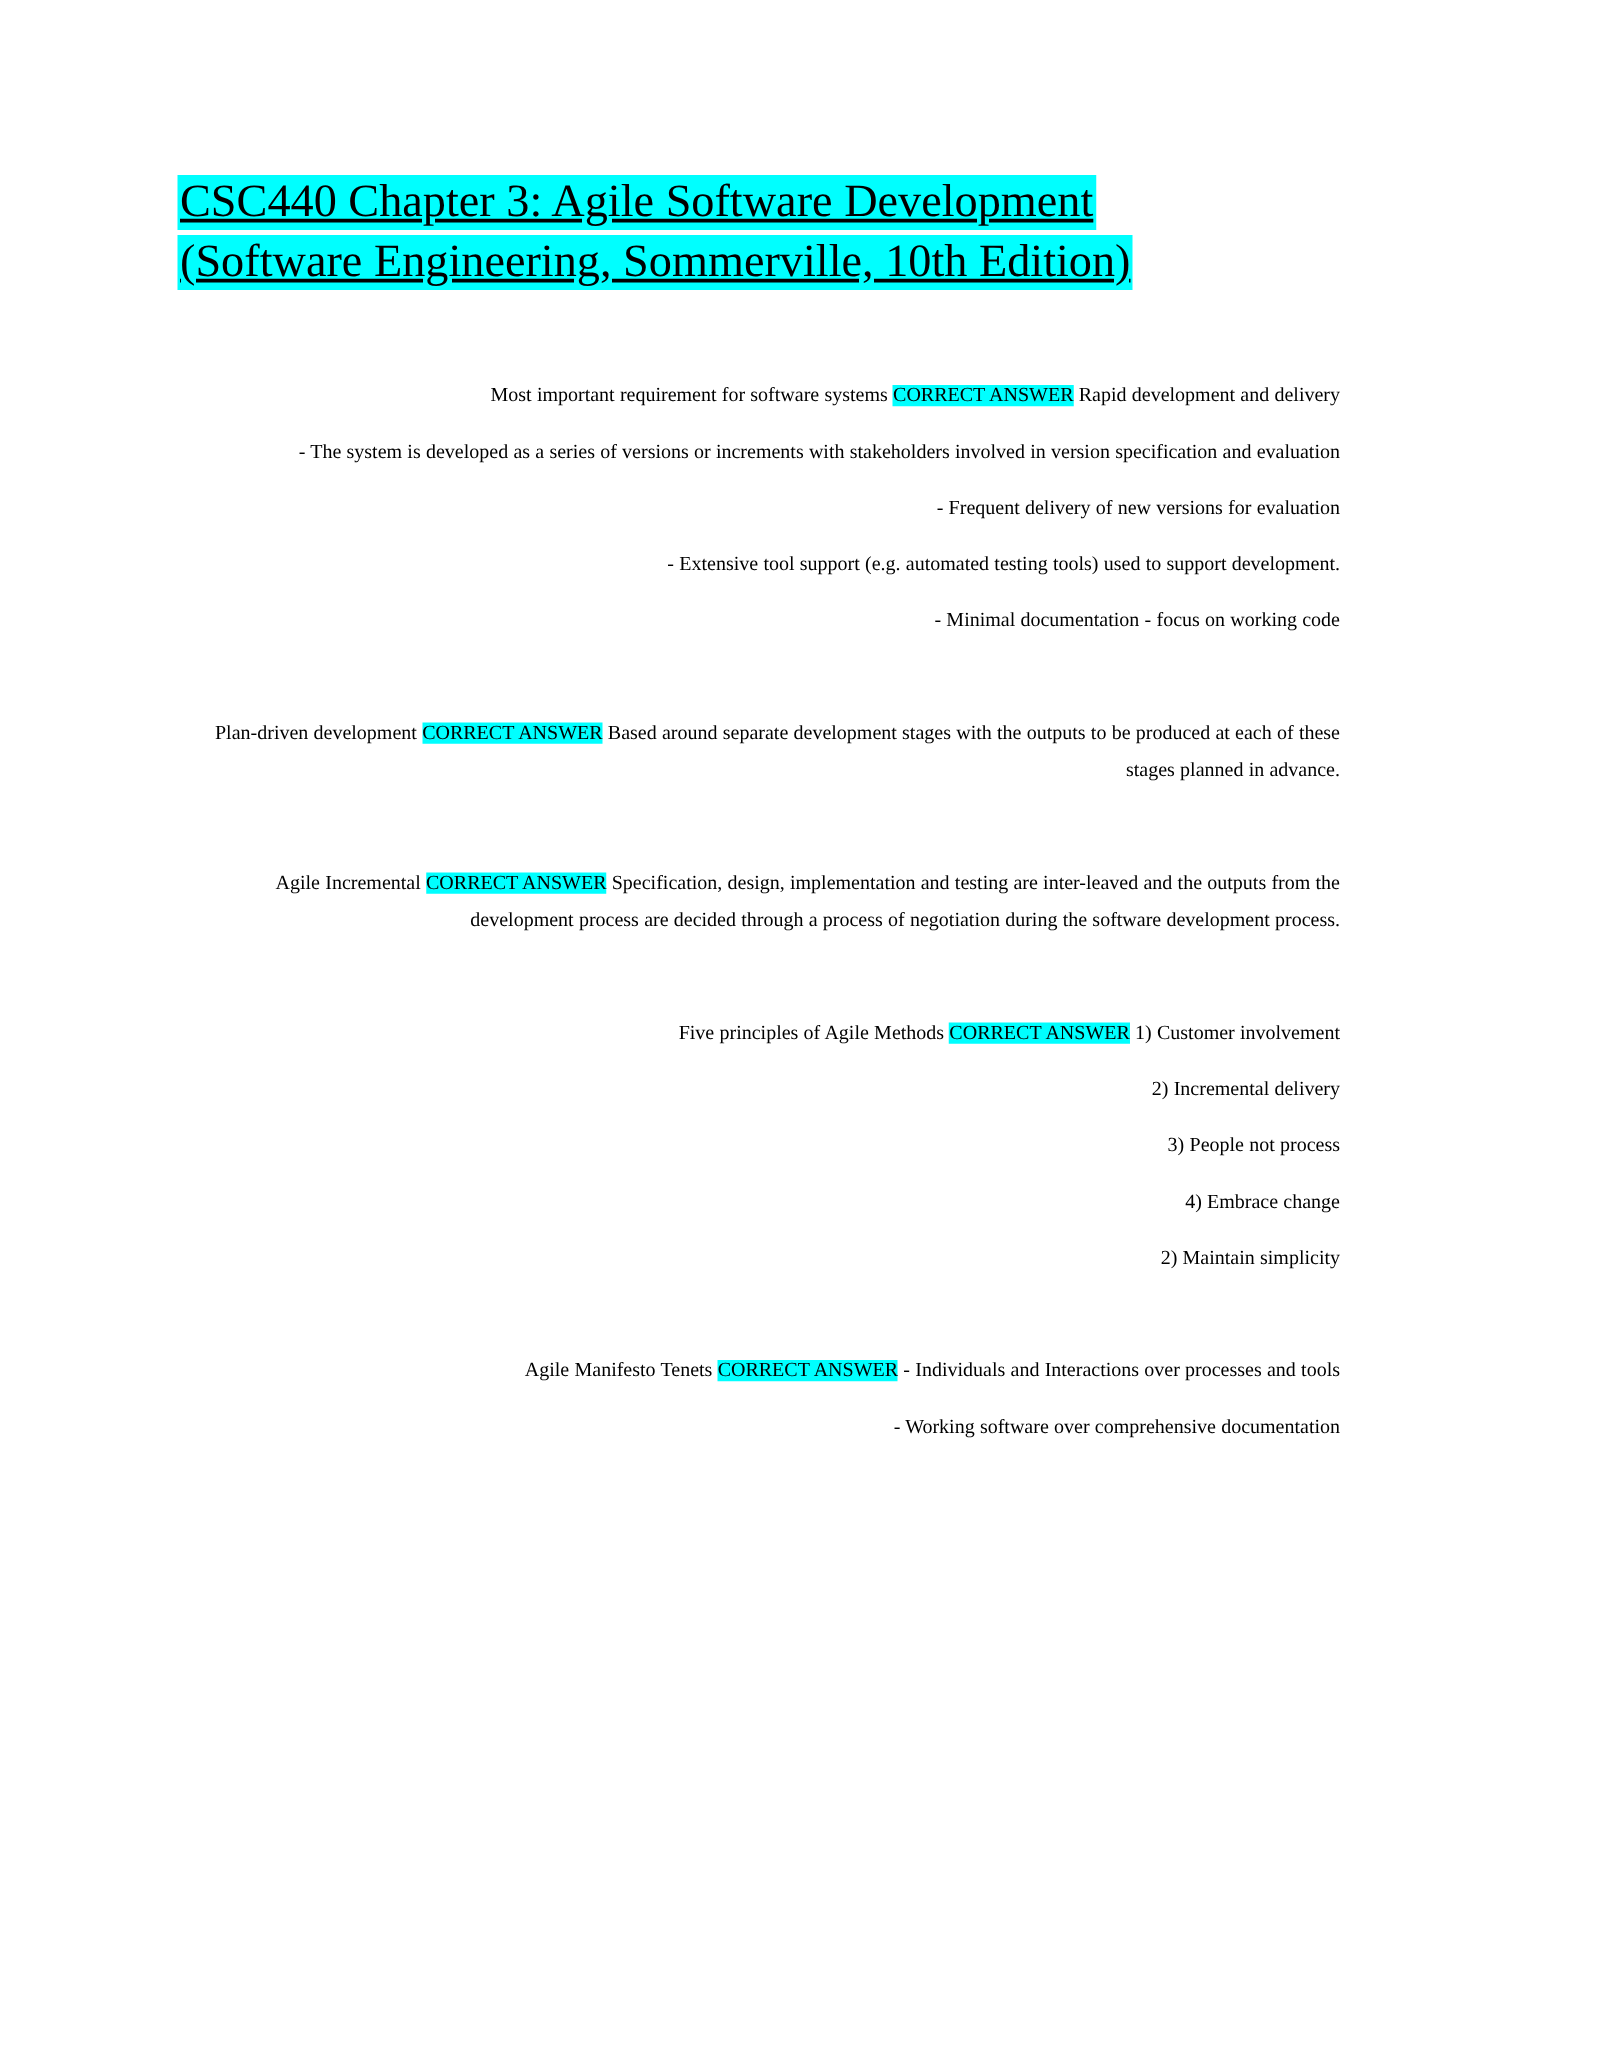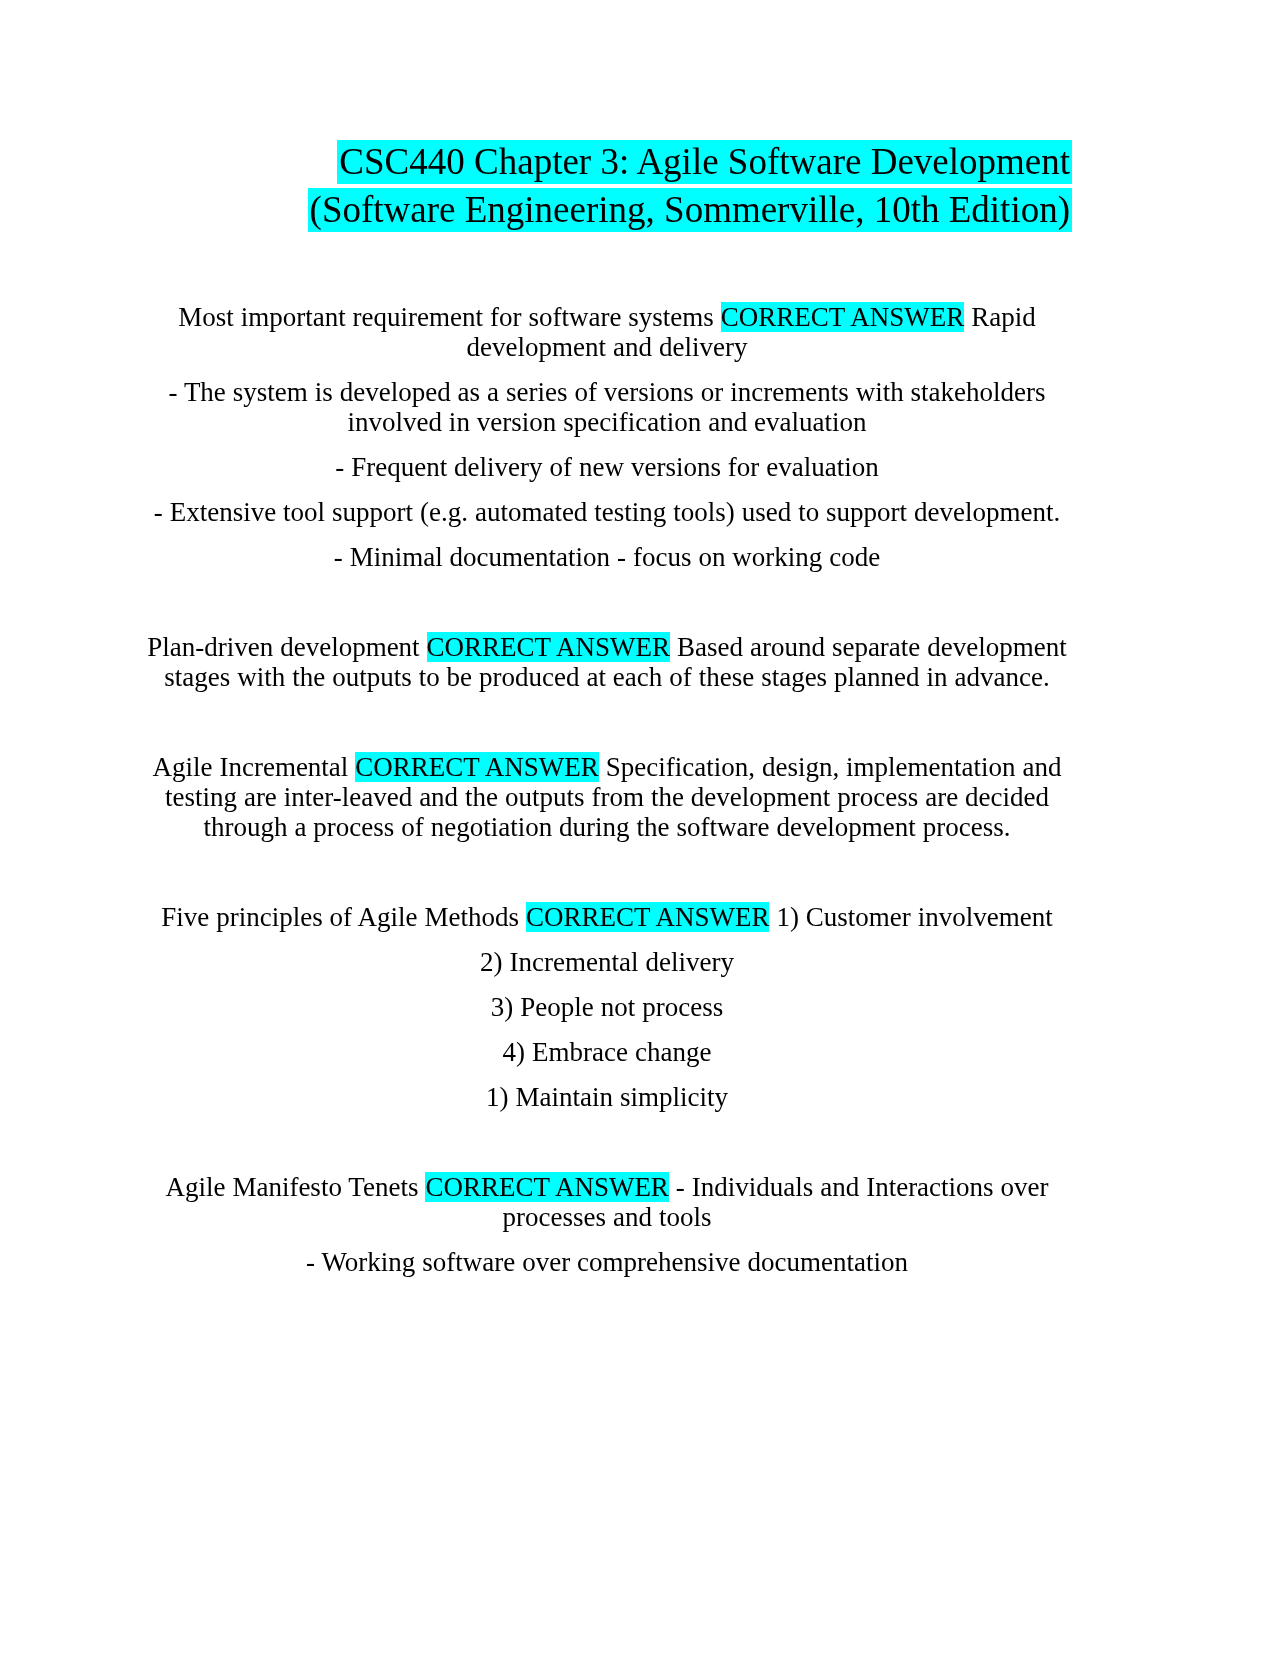--- a/index.html
+++ b/index.html
@@ -23,43 +23,44 @@
     padding: 0;
     overflow: hidden;
   }
   .doc-title {
     margin: 0;
     padding: 0;
     position: absolute;
     left: 142px;
     top: 138px;
     width: 930px;
-    text-align: right;
+    text-align: left;
     font-size: 37px;
     line-height: 48px;
     font-weight: normal;
     letter-spacing: 0px;
+    text-decoration: underline;
   }
   .doc-title .hl {
     background-color: #00ffff;
     padding: 1px 2px 2px 2px;
     box-decoration-break: clone;
     -webkit-box-decoration-break: clone;
   }
   .body-block {
     position: absolute;
     left: 142px;
     top: 302px;
     width: 930px;
   }
   p.para {
     margin: 0 0 0 0;
-    font-size: 27px;
+    font-size: 16px;
     line-height: 30px;
-    text-align: center;
+    text-align: right;
     word-spacing: 0.2px;
   }
   p.gap-sm { margin-top: 15px; }
   p.gap-lg { margin-top: 60px; }
   p.gap-none { margin-top: 0; }
   .hl {
     background-color: #00ffff;
   }
 </style>
 </head>
@@ -82,19 +83,19 @@
     <p class="para gap-sm">- Minimal documentation - focus on working code</p>
 
     <p class="para gap-lg"><span>Plan-driven development </span><span class="hl">CORRECT ANSWER</span><span> Based around separate development stages with the outputs to be produced at each of these stages planned in advance.</span></p>
 
     <p class="para gap-lg"><span>Agile Incremental </span><span class="hl">CORRECT ANSWER</span><span> Specification, design, implementation and testing are inter-leaved and the outputs from the development process are decided through a process of negotiation during the software development process.</span></p>
 
     <p class="para gap-lg"><span>Five principles of Agile Methods </span><span class="hl">CORRECT ANSWER</span><span> 1) Customer involvement</span></p>
     <p class="para gap-sm">2) Incremental delivery</p>
     <p class="para gap-sm">3) People not process</p>
     <p class="para gap-sm">4) Embrace change</p>
-    <p class="para gap-sm">1) Maintain simplicity</p>
+    <p class="para gap-sm">2) Maintain simplicity</p>
 
     <p class="para gap-lg"><span>Agile Manifesto Tenets </span><span class="hl">CORRECT ANSWER</span><span> - Individuals and Interactions over processes and tools</span></p>
     <p class="para gap-sm">- Working software over comprehensive documentation</p>
 
   </div>
 </div>
 
 </body></html>

